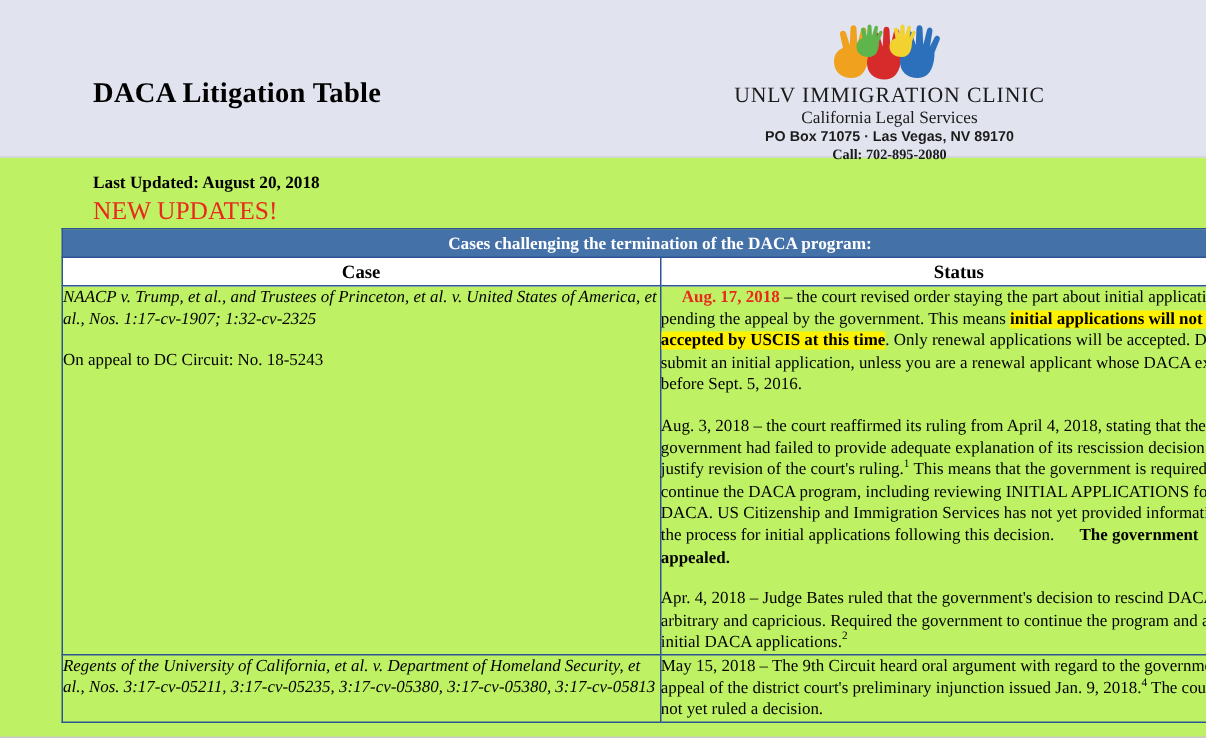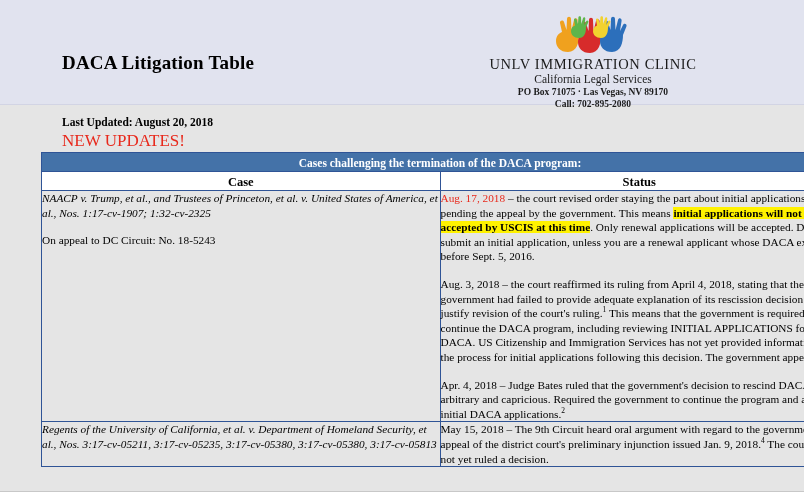--- a/index.html
+++ b/index.html
@@ -11,21 +11,21 @@
     height: 492px;
     background: #ffffff;
     font-family: "Liberation Serif", serif;
     overflow: hidden;
     position: relative;
   }
   .page {
     position: relative;
     width: 804px;
     height: 492px;
-    background: #e5e5e5;
+    background: #bef264;
     box-sizing: border-box;
     border-bottom: 1px solid #c8c8c8;
   }
   
   .header-band {
     position: absolute;
     left: 0;
     top: 0;
     width: 804px;
     height: 104px;
@@ -62,21 +62,21 @@
     color: #1b1b1b;
     line-height: 16px;
   }
   .clinic-sub {
     font-family: "Liberation Serif", serif;
     font-size: 11.5px;
     color: #1b1b1b;
     line-height: 14px;
   }
   .clinic-addr {
-    font-family: Liberation Serif, serif;
+    font-family: Liberation Sans, sans-serif;
     font-size: 9.5px;
     font-weight: bold;
     color: #1b1b1b;
     line-height: 12px;
   }
   .clinic-call {
     font-family: "Liberation Serif", serif;
     font-size: 9.5px;
     font-weight: bold;
     color: #1b1b1b;
@@ -168,21 +168,22 @@
     margin-bottom: 0;
   }
   .red {
     color: #e8291c;
   }
   .hl {
     background: #fff200;
     font-weight: bold;
   }
   .bold {
-    font-weight: normal;
+    font-weight: bold;
+    padding-left: 14px;
   }
   sup {
     font-size: 7.5px;
     vertical-align: super;
     line-height: 0;
   }
 </style>
 </head>
 <body>
 

